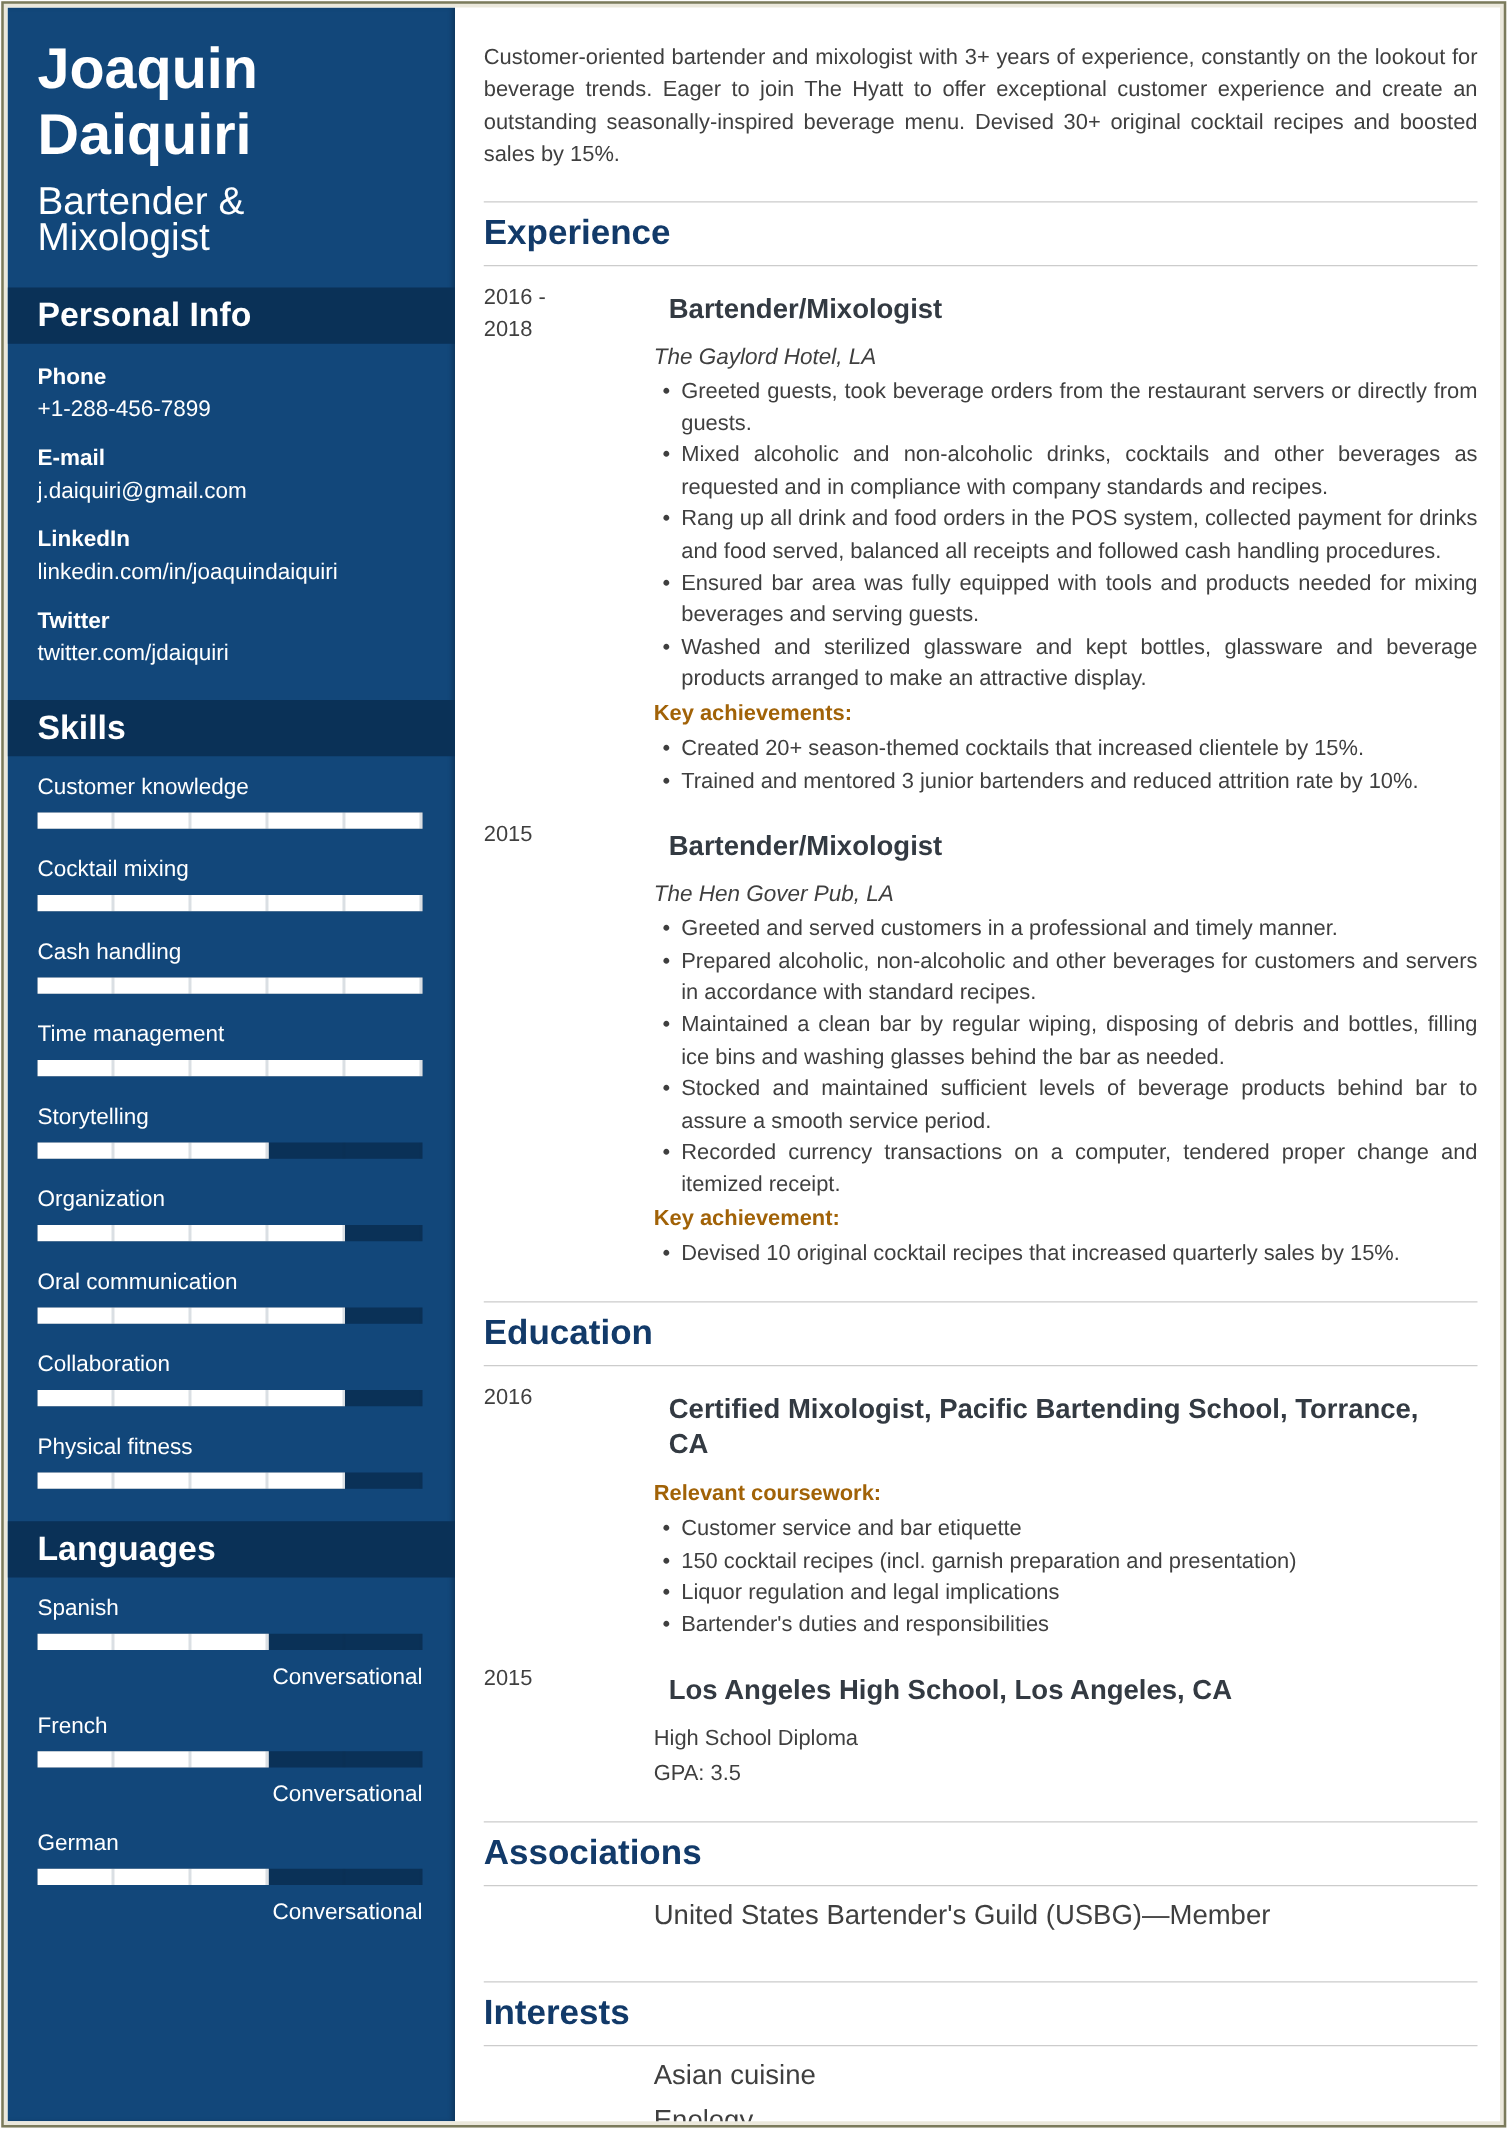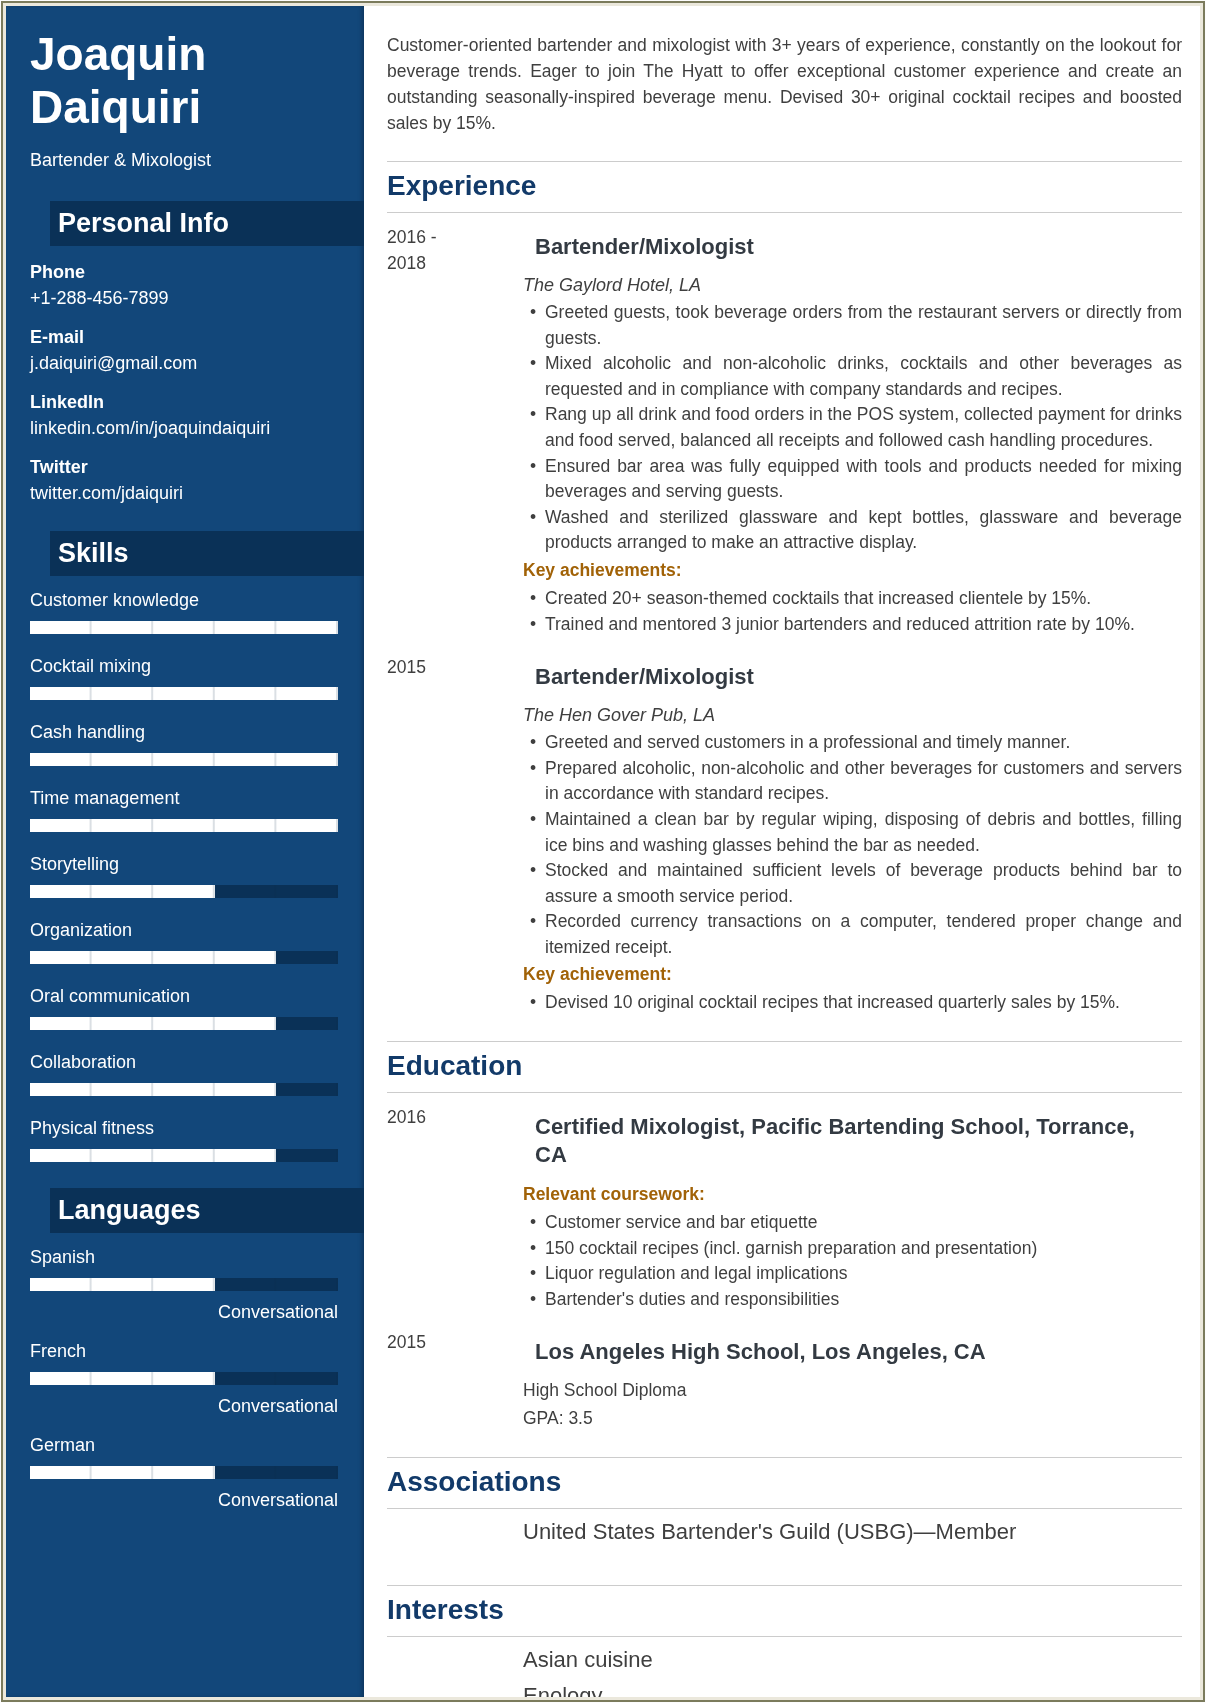--- a/index.html
+++ b/index.html
@@ -10,23 +10,23 @@
   html,body{margin:0;padding:0;background:#fff;}
   .wrap{width:1206px;height:1703px;box-sizing:border-box;padding:1px;background:#fdfdfd;}
   .frame{width:100%;height:100%;box-sizing:border-box;border:2px solid var(--frame-outer);
          background:var(--frame-inner);padding:3px;}
   .page{width:100%;height:100%;box-sizing:border-box;display:flex;background:#fff;overflow:hidden;
         font-family:"Liberation Sans",sans-serif;}
   
   .sidebar{flex:0 0 358px;width:358px;background:var(--sidebar-bg);color:#fff;
            box-shadow:inset -3px 0 4px -1px rgba(0,0,0,0.25);overflow:hidden;}
   .name{margin:22px 24px 0;font-size:46px;line-height:53px;font-weight:bold;color:#fff;}
-  .subtitle{margin:12px 24px 0;font-size:18px;line-height:29px;}
+  .subtitle{margin:12px 24px 0;font-size:31px;line-height:29px;}
   .band{margin-top:26px;height:45px;line-height:45px;background:var(--sidebar-band);
-        font-size:27px;font-weight:bold;padding-left:8px;margin-left:44px;}
+        font-size:27px;font-weight:bold;padding-left:24px;}
   .side-list{padding:14px 26px 0 24px;}
   .pi-item{margin-bottom:15px;}
   .pi-label{font-weight:bold;font-size:18px;line-height:24px;}
   .pi-value{font-size:18px;line-height:24px;margin-top:2px;}
   .skill{margin-bottom:22px;}
   .skill-label{font-size:18px;line-height:20px;margin-bottom:11px;}
   .bar-track{position:relative;height:13px;background:var(--bar-track);}
   .bar-fill{position:absolute;top:0;left:0;bottom:0;background:var(--bar-fill);}
   .bar-seg{position:absolute;top:0;left:0;right:0;bottom:0;
            background-image:linear-gradient(to right,transparent calc(100% - 2px),rgba(8,40,70,0.15) calc(100% - 2px));

